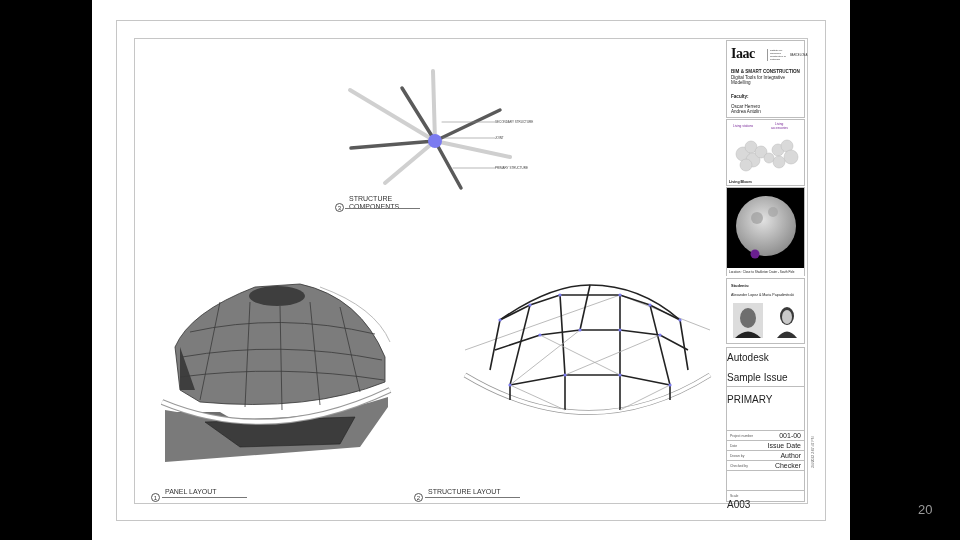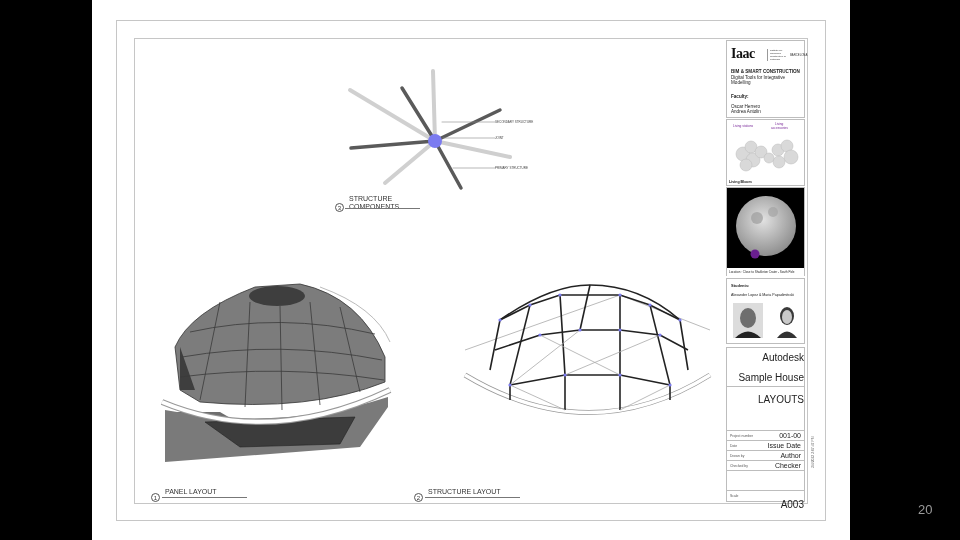--- a/index.html
+++ b/index.html
@@ -10,21 +10,21 @@
   .sheet-inner{position:absolute;left:134px;top:38px;width:674px;height:466px;border:1px solid #c6c6c6;box-sizing:border-box;}
   .tb{position:absolute;left:724px;top:38px;width:84px;height:466px;}
   .tb-box{position:absolute;left:2px;width:79px;border:1px solid #bdbdbd;box-sizing:border-box;background:#fff;padding-left:41px;}
   .logo{position:absolute;left:4px;top:5px;font-family:"Liberation Serif",serif;font-weight:bold;font-size:14px;color:#111;letter-spacing:-0.5px;}
   .logo-sub{position:absolute;left:40px;top:8px;font-size:2.5px;line-height:3px;color:#333;width:20px;border-left:1px solid #999;padding-left:2px;}
   .logo-city{position:absolute;left:63px;top:12px;font-size:2.8px;color:#333;}
   .tb-t{position:absolute;left:4px;font-size:4.6px;line-height:5.2px;color:#222;}
   .tb-t.b{font-weight:bold;}
   .cap{position:absolute;left:2px;font-size:3.6px;color:#222;}
   .purple{color:#7a2a9a;font-size:3.2px;position:absolute;text-align:center;}
-  .big{position:absolute;left:0;width:100%;text-align:right;font-size:10px;color:#222;}
+  .big{position:absolute;left:0;width:100%;text-align:left;font-size:10px;color:#222;}
   .row{position:absolute;left:0;width:100%;height:10px;border-top:1px solid #bdbdbd;}
   .row .k{position:absolute;left:3px;top:3px;font-size:3.4px;color:#555;}
   .row .v{position:absolute;right:3px;top:1px;font-size:7px;color:#222;}
   .vert{position:absolute;left:811px;top:468px;font-size:3.4px;color:#666;transform:rotate(-90deg);transform-origin:left top;white-space:nowrap;}
   .lbl{position:absolute;font-size:7px;color:#333;}
   .bubble{position:absolute;width:9px;height:9px;border:1px solid #555;border-radius:50%;font-size:6px;text-align:center;line-height:9px;color:#333;box-sizing:border-box;}
   .uline{position:absolute;height:1px;background:#777;}
   .callout{position:absolute;font-size:3px;color:#444;}
   svg{position:absolute;}
 </style>
@@ -194,23 +194,23 @@
     <svg style="left:48px;top:24px;" width="24" height="35" viewBox="0 0 24 35">
       <rect width="24" height="35" fill="#fff"></rect>
         <ellipse cx="12" cy="13" rx="7" ry="9" fill="#3a3a3a"></ellipse>
         <ellipse cx="12" cy="14" rx="5" ry="7" fill="#c9c9c9"></ellipse>
         <path d="M2 35 Q12 22 22 35Z" fill="#333"></path>
     </svg>
   </div>
 
   <div class="tb-box" style="top:309px;height:155px;">
     <div class="big" style="top:4px;">Autodesk</div>
-    <div class="big" style="top:24px;">Sample House</div>
+    <div class="big" style="top:24px;">Sample Issue</div>
     <div style="position:absolute;left:0;top:38px;width:100%;border-top:1px solid #bdbdbd;"></div>
-    <div class="big" style="top:46px;">LAYOUTS</div>
+    <div class="big" style="top:46px;">PRIMARY</div>
     <div class="row" style="top:82px;">
       <span class="k">Project number</span>
       <span class="v">001-00</span>
     </div>
     <div class="row" style="top:92px;">
       <span class="k">Date</span>
       <span class="v">Issue Date</span>
     </div>
     <div class="row" style="top:102px;">
       <span class="k">Drawn by</span>

